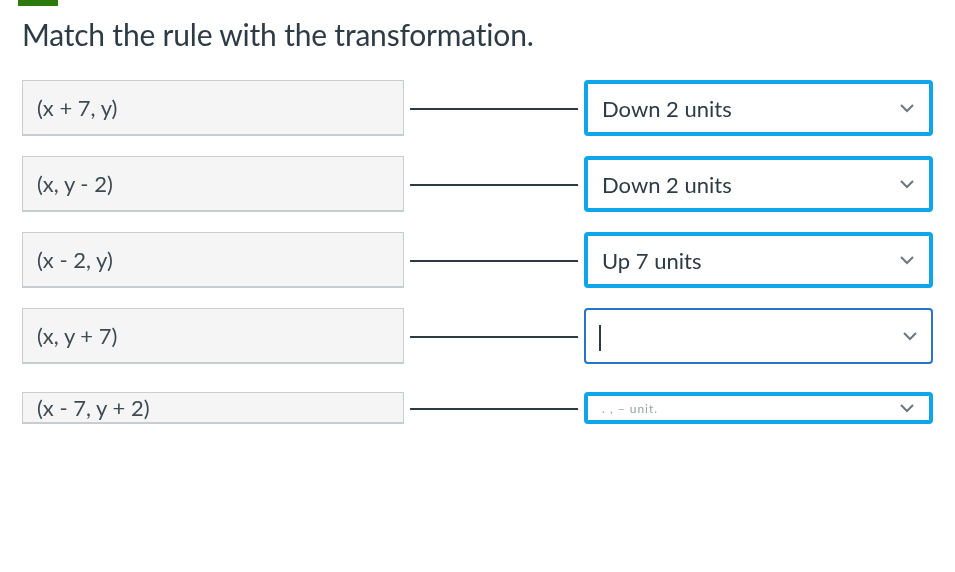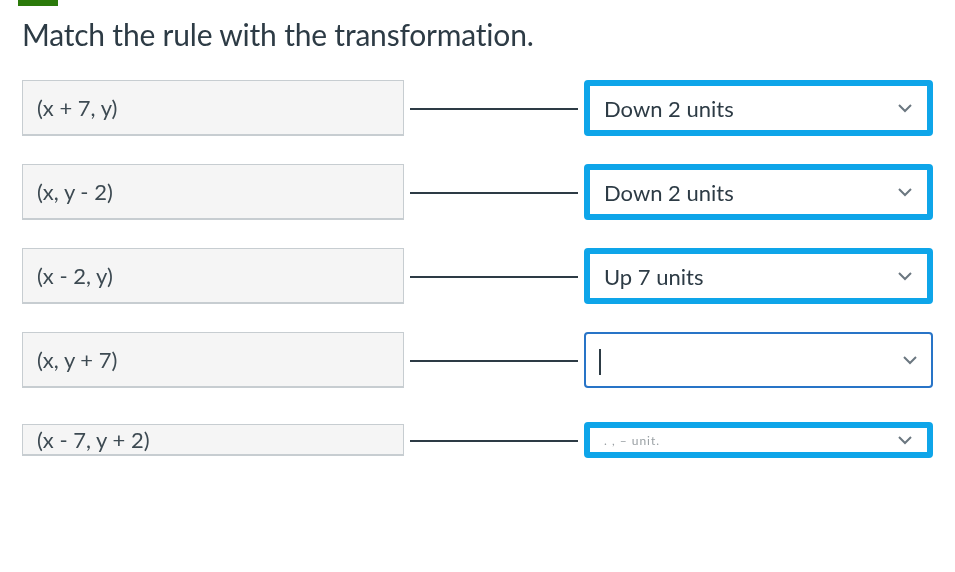--- a/index.html
+++ b/index.html
@@ -20,21 +20,21 @@
   .prompt {
     font-size: 30px;
     font-weight: 400;
     color: #2d3b45;
     margin: 10px 0 28px 22px;
     letter-spacing: -0.2px;
   }
   .rows {
     display: flex;
     flex-direction: column;
-    gap: 28px;
+    gap: 20px;
     padding: 0 22px;
   }
   .row {
     display: flex;
     align-items: center;
     height: 56px;
   }
   .rule-box {
     width: 382px;
     height: 56px;
@@ -58,21 +58,21 @@
     content: "";
     position: absolute;
     left: 6px;
     right: 6px;
     top: 50%;
     border-top: 2px solid #2d3b45;
   }
   .select {
     flex: 1;
     height: 56px;
-    border: 6px solid #0ea5e9;
+    border: 4px solid #0ea5e9;
     background: #fff;
     border-radius: 4px;
     display: flex;
     align-items: center;
     justify-content: space-between;
     padding: 12px 14px;
     font-size: 22px;
     color: #2d3b45;
     cursor: pointer;
   }

